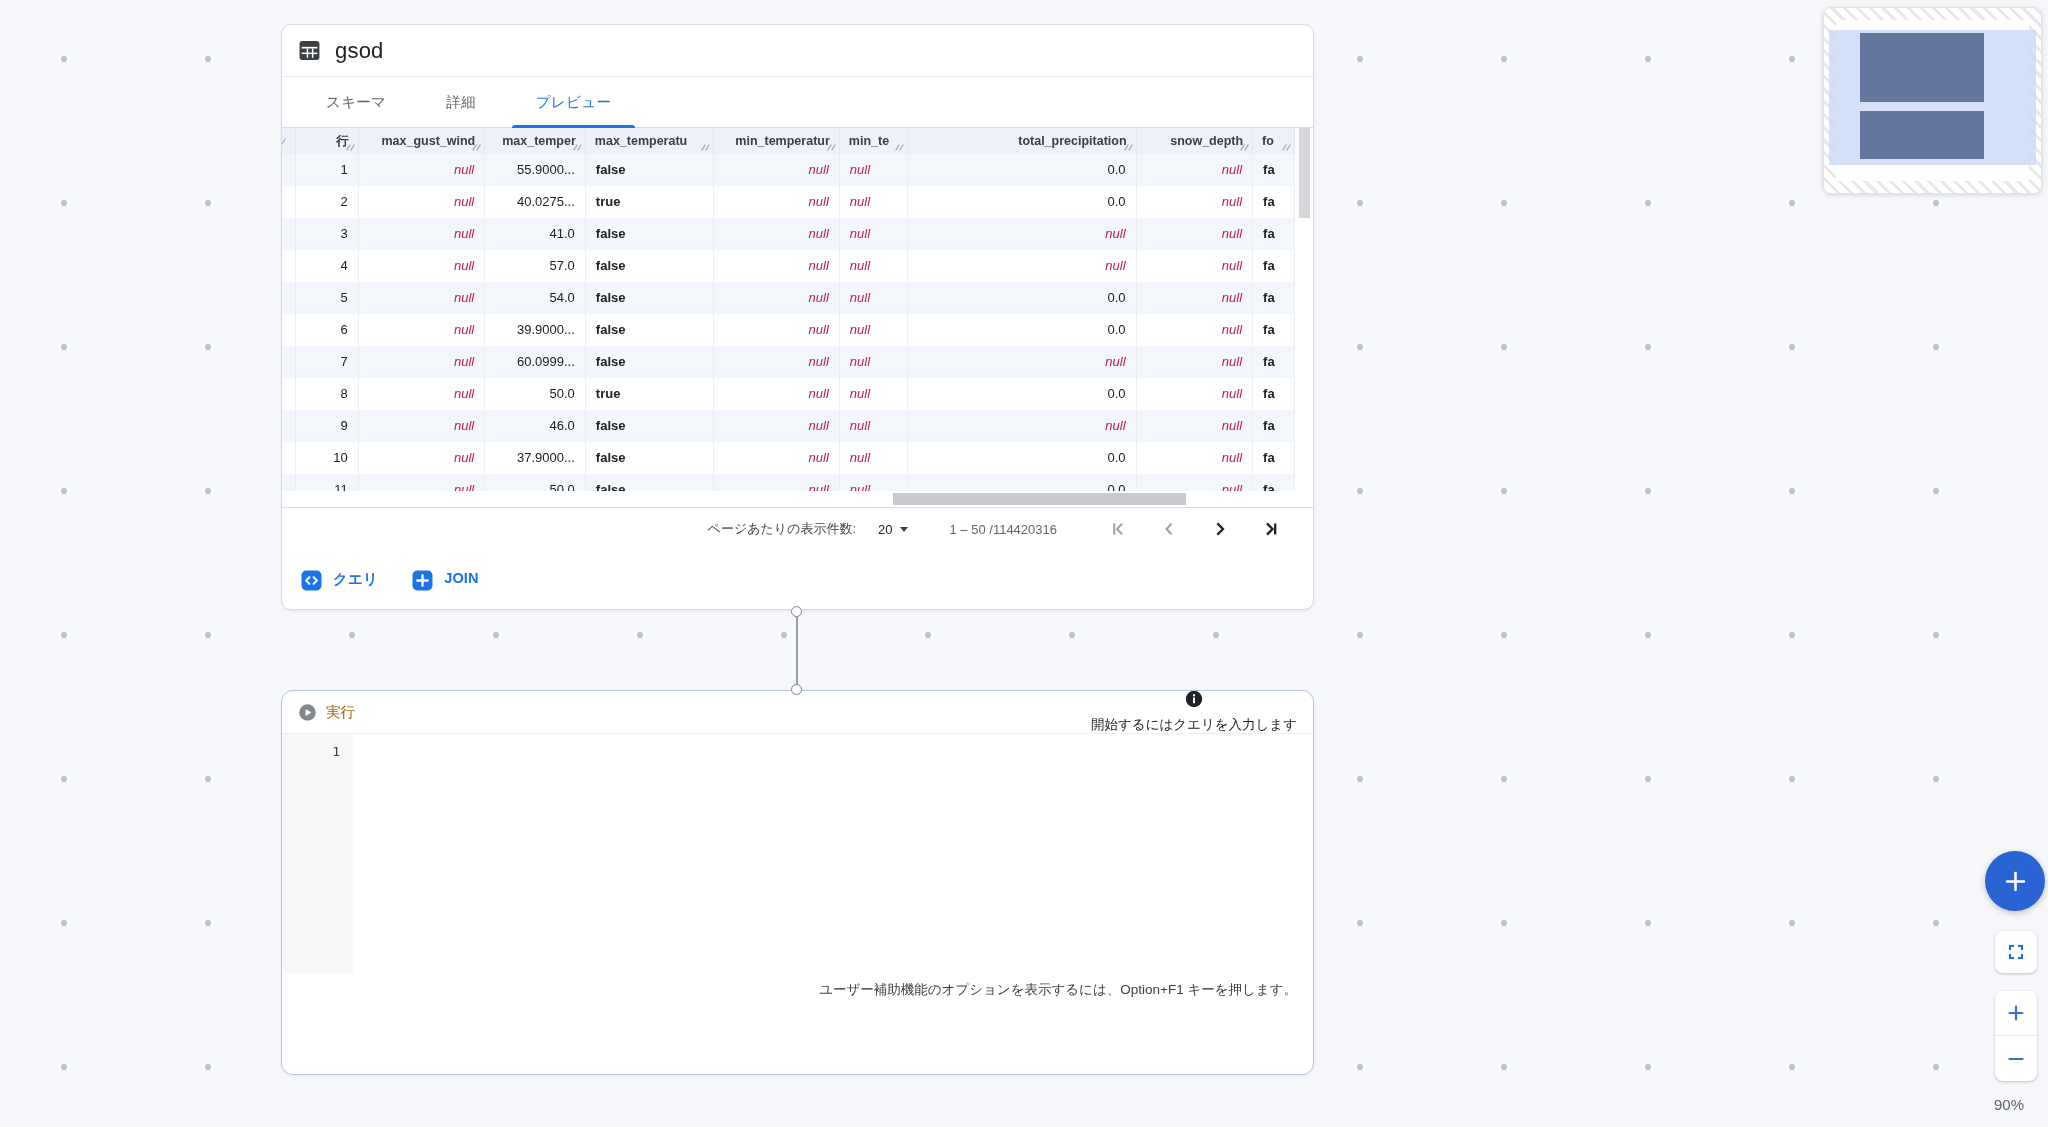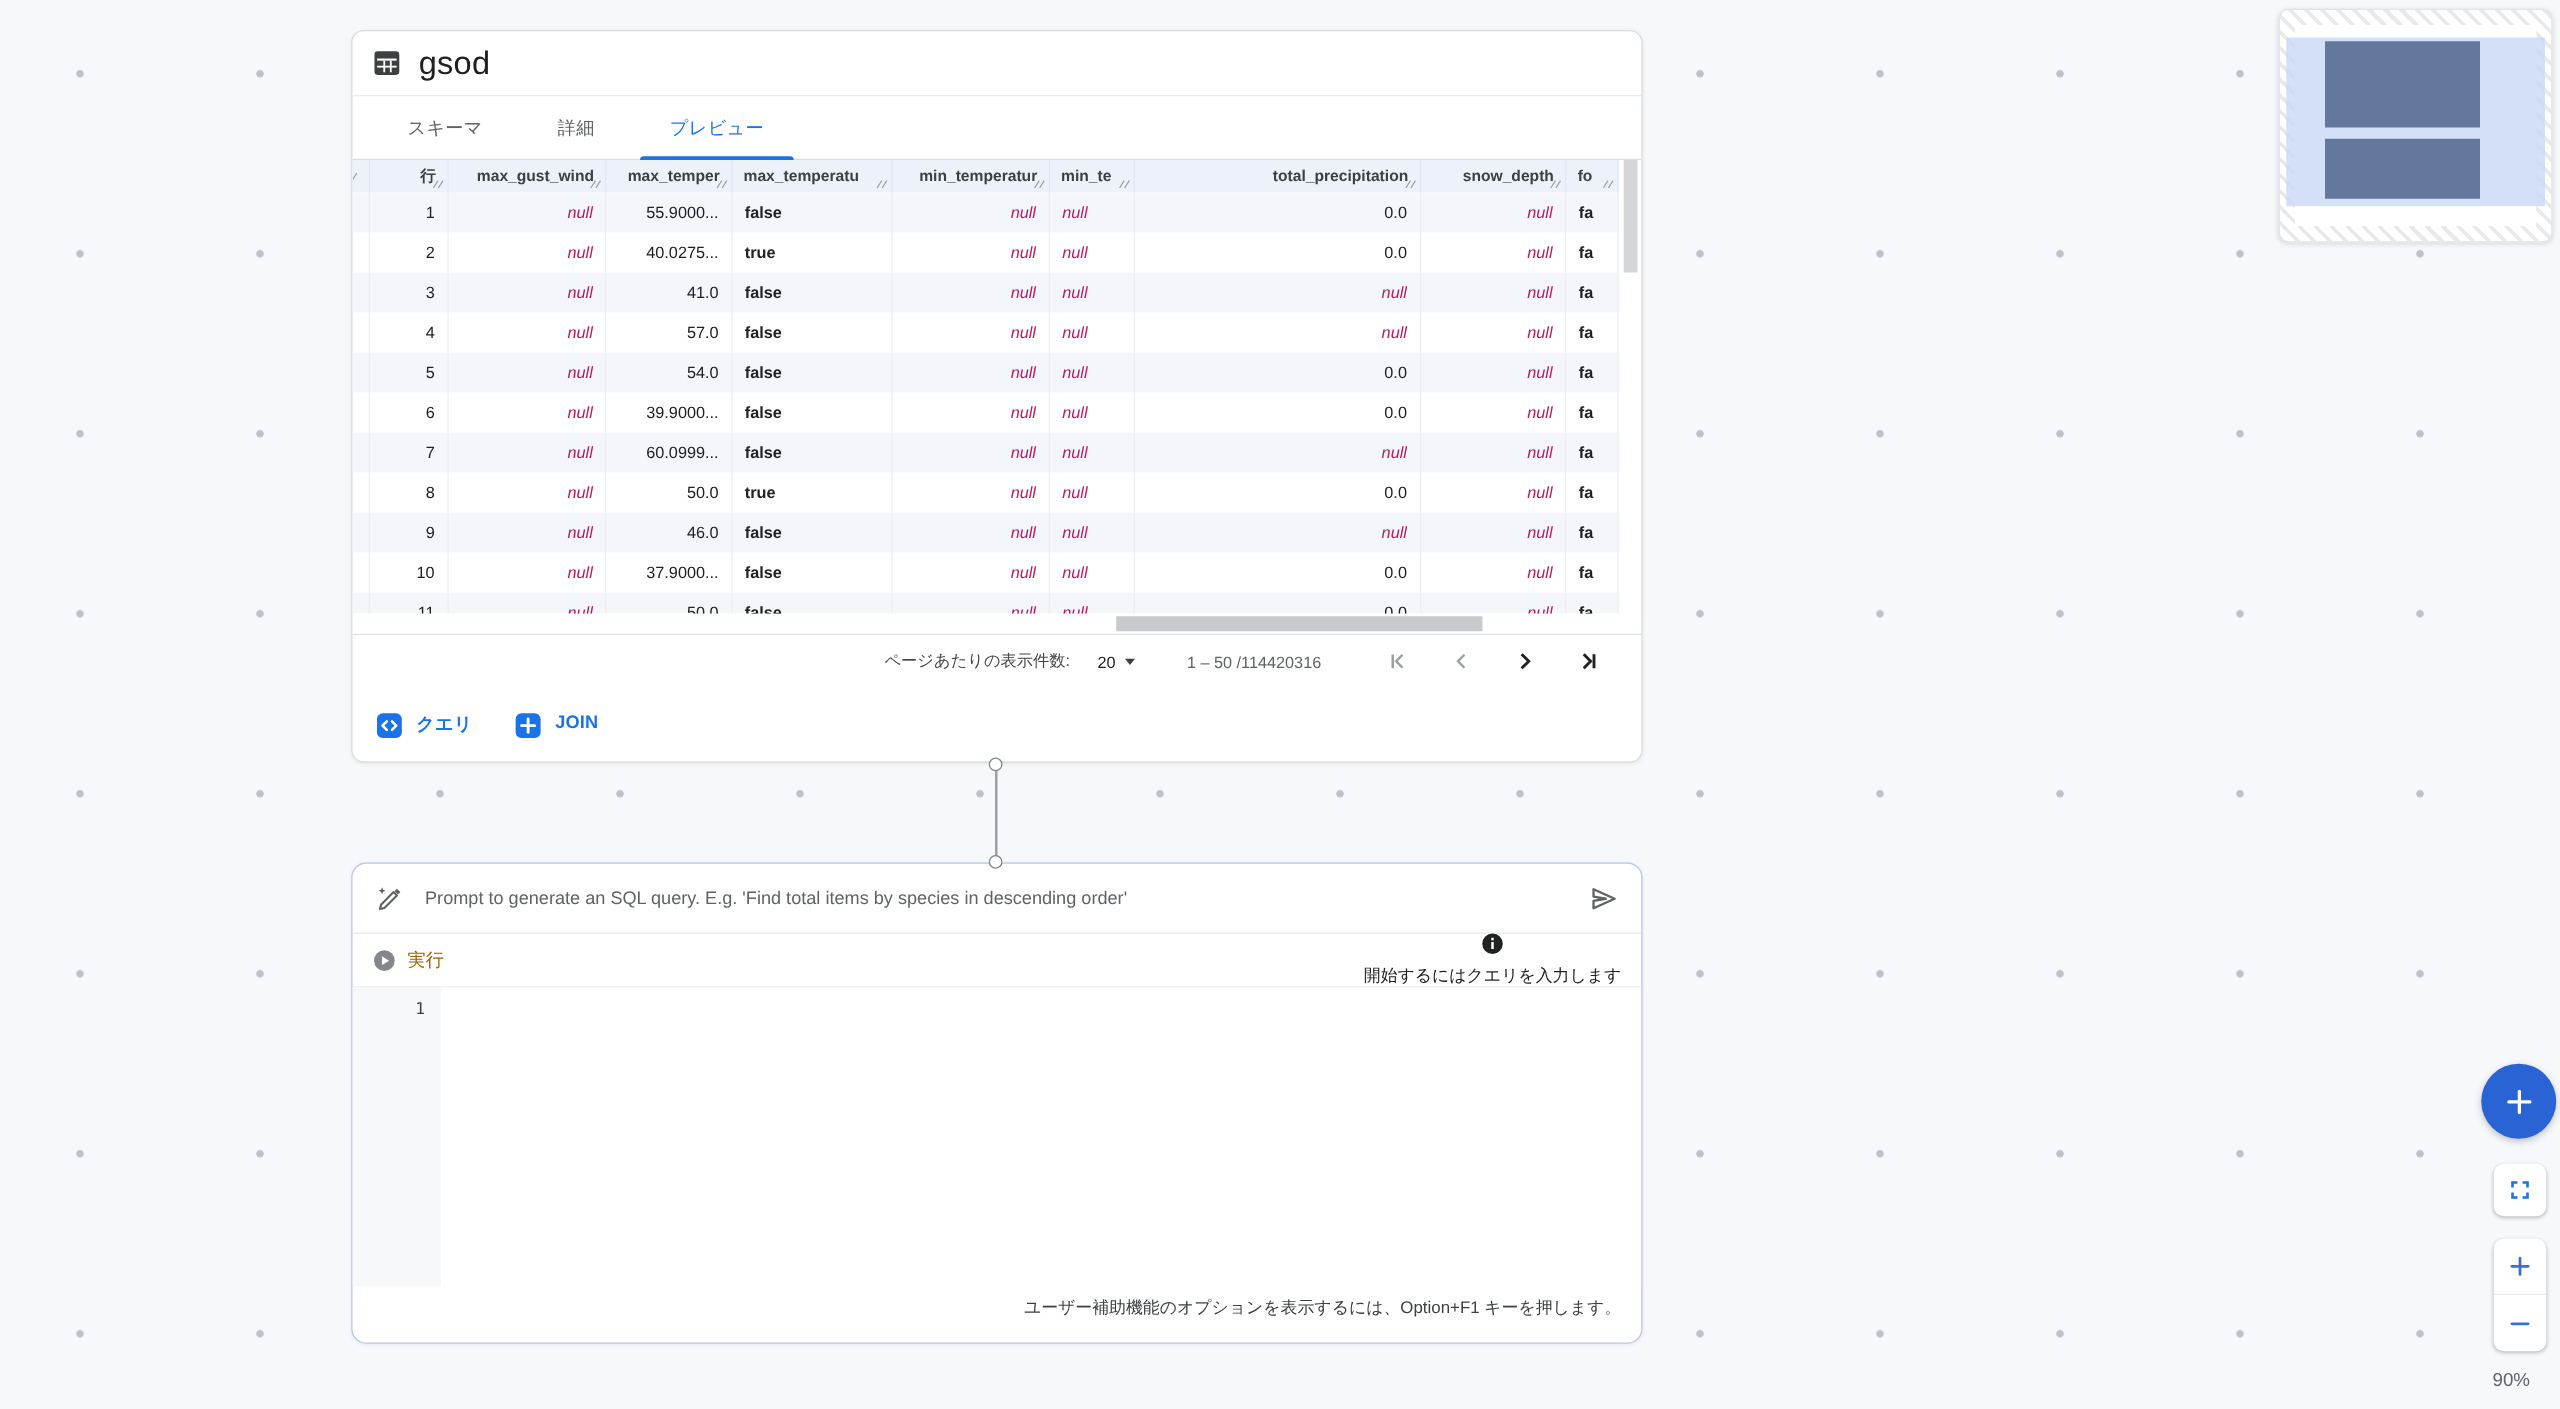--- a/index.html
+++ b/index.html
@@ -12,21 +12,21 @@
   
   .card{position:absolute;background:#fff;box-sizing:border-box;z-index:2;}
   .table-card{left:281px;top:24px;width:1033px;height:586px;border:1px solid #dadce0;
               border-radius:10px;box-shadow:0 1px 3px rgba(60,64,67,.10);overflow:hidden;}
   .query-card{left:281px;top:690px;width:1033px;height:385px;border:1.5px solid #b9c5e4;
               border-radius:12px;box-shadow:0 1px 3px rgba(60,64,67,.08);overflow:hidden;}
 
   
   .title-row{height:51px;display:flex;align-items:center;gap:14px;padding-left:16px;
              border-bottom:1px solid #e8eaed;}
-  .card-title{font-size:26px;font-weight:500;color:#202124;letter-spacing:.2px;}
+  .card-title{font-size:22px;font-weight:500;color:#202124;letter-spacing:.2px;}
 
   
   .tab-bar{height:51px;display:flex;align-items:stretch;padding:0 14px;
            border-bottom:1px solid #dadce0;box-sizing:border-box;}
   .tab{display:flex;align-items:center;padding:0 30px;font-size:14.5px;color:#5f6368;
        position:relative;cursor:pointer;letter-spacing:.3px;}
   .tab.active{color:#1a73e8;font-weight:500;}
   .tab.active::after{content:"";position:absolute;left:6px;right:6px;bottom:-1px;height:3px;
        background:#1a73e8;border-radius:3px 3px 0 0;}
 
@@ -360,35 +360,20 @@
             <line x1="5" y1="10" x2="15" y2="10" stroke="#fff" stroke-width="2.2" stroke-linecap="round"></line>
           </svg>
         </span>
         <span>JOIN</span>
       </span>
     </div>
   </div>
 
   <div class="card query-card">
 
-    <div class="prompt-row">
-      <span>
-        <svg width="23" height="23" viewBox="0 0 22 22">
-          <path d="M7.2 18.6 L16.8 9 l-2.6-2.6 L4.6 16 l-0.8 3.4 Z" fill="none" stroke="#5f6368" stroke-width="1.6" stroke-linejoin="round"></path>
-          <path d="M17.6 8.2 l1.8-1.8 -2.6-2.6 -1.8 1.8 Z" fill="#5f6368"></path>
-          <path d="M5.4 2.6 l0.8 1.9 1.9 0.8 -1.9 0.8 -0.8 1.9 -0.8-1.9 -1.9-0.8 1.9-0.8 Z" fill="#5f6368"></path>
-        </svg>
-      </span>
-      <input class="prompt-input" type="text" placeholder="Prompt to generate an SQL query. E.g. 'Find total items by species in descending order'" style="">
-      <span>
-        <svg width="24" height="24" viewBox="0 0 22 22">
-          <path d="M3.5 4 L19 11 L3.5 18 L3.5 12.6 L12.5 11 L3.5 9.4 Z" fill="none" stroke="#5f6368" stroke-width="1.7" stroke-linejoin="round"></path>
-        </svg>
-      </span>
-    </div>
 
     <div class="run-row">
       <span class="run-btn">
         <span>
           <svg width="19" height="19" viewBox="0 0 20 20">
             <circle cx="10" cy="10" r="8.7" fill="#84888d"></circle>
             <polygon points="8,6.4 14,10 8,13.6" fill="#fff"></polygon>
           </svg>
         </span>
         <span>実行</span>

